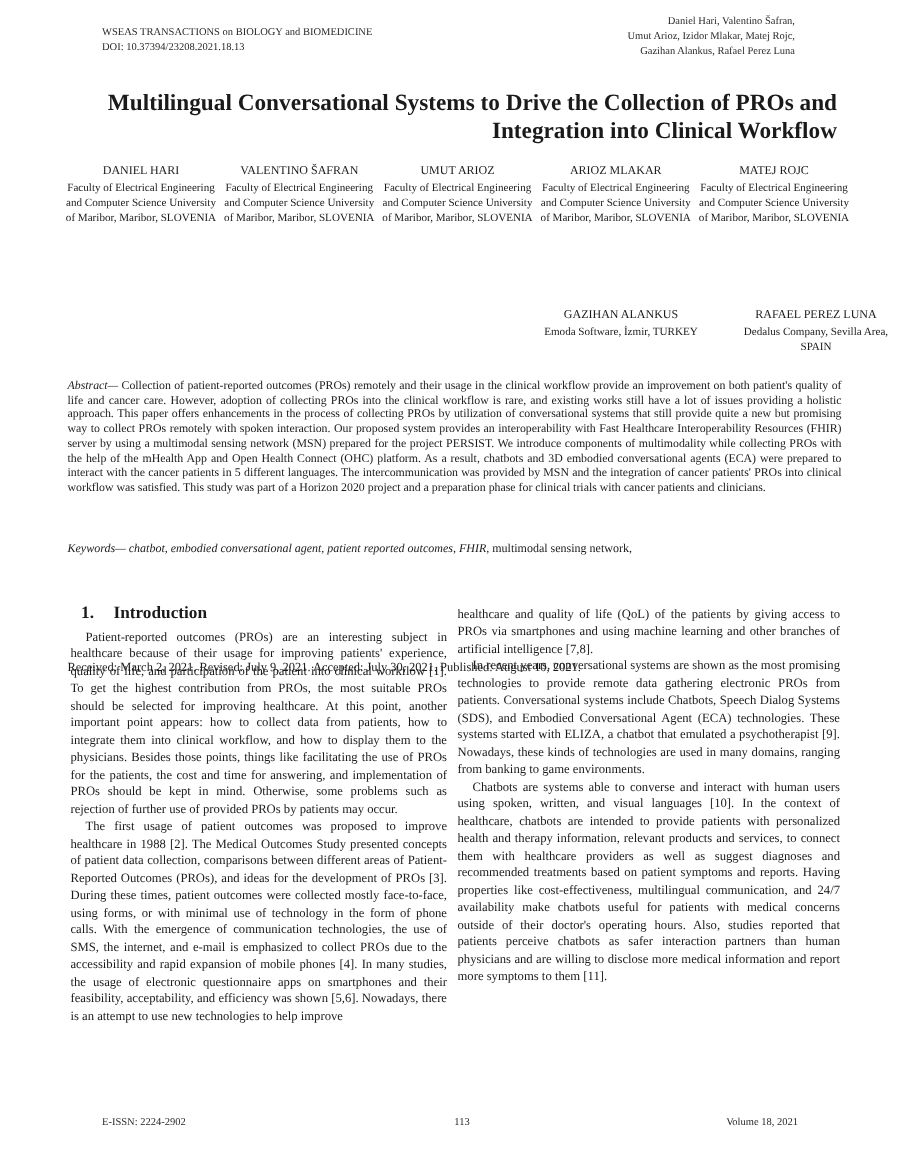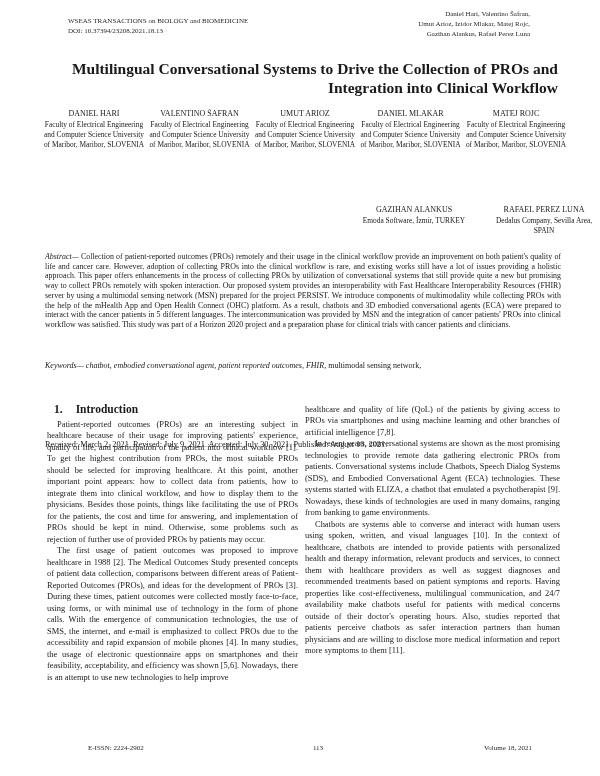--- a/index.html
+++ b/index.html
@@ -52,21 +52,21 @@
   .col-left  { position: absolute; top: 403px; left: 47px;  width: 251px; height: 334px; overflow: hidden; }
   .col-right { position: absolute; top: 404px; left: 305px; width: 255px; height: 333px; overflow: hidden; }
   .section-heading { font-size: 11.5px; font-weight: bold; margin: 0 0 4px 7px; }
   .section-heading .num { margin-right: 13px; }
   p.body {
     font-size: 8.45px; line-height: 1.36; text-align: justify;
     margin: 0; text-indent: 10px;
   }
   p.body.noindent { text-indent: 0; }
   
-  .footer { position: absolute; top: 744px; left: 68px; right: 68px; height: 12px; font-size: 7px; color: #2a2a2a; margin-left: 20px; }
+  .footer { position: absolute; top: 744px; left: 68px; right: 68px; height: 12px; font-size: 7px; color: #2a2a2a; }
   .footer .issn { position: absolute; left: 0; }
   .footer .page-num { position: absolute; left: 16px; right: 0; text-align: center; }
   .footer .volume { position: absolute; right: 0; }
 </style>
 </head>
 <body>
 
 <div class="page">
 
   <div class="running-head">
@@ -89,21 +89,21 @@
     </div>
     <div class="author">
       <div class="author-name">VALENTINO ŠAFRAN</div>
       <div class="author-aff">Faculty of Electrical Engineering and Computer Science University of Maribor, Maribor, SLOVENIA</div>
     </div>
     <div class="author">
       <div class="author-name">UMUT ARIOZ</div>
       <div class="author-aff">Faculty of Electrical Engineering and Computer Science University of Maribor, Maribor, SLOVENIA</div>
     </div>
     <div class="author">
-      <div class="author-name">DANIEL MLAKAR</div>
+      <div class="author-name">ARIOZ MLAKAR</div>
       <div class="author-aff">Faculty of Electrical Engineering and Computer Science University of Maribor, Maribor, SLOVENIA</div>
     </div>
     <div class="author">
       <div class="author-name">MATEJ ROJC</div>
       <div class="author-aff">Faculty of Electrical Engineering and Computer Science University of Maribor, Maribor, SLOVENIA</div>
     </div>
   </div>
 
   <div class="authors-row2">
     <div class="author2">

